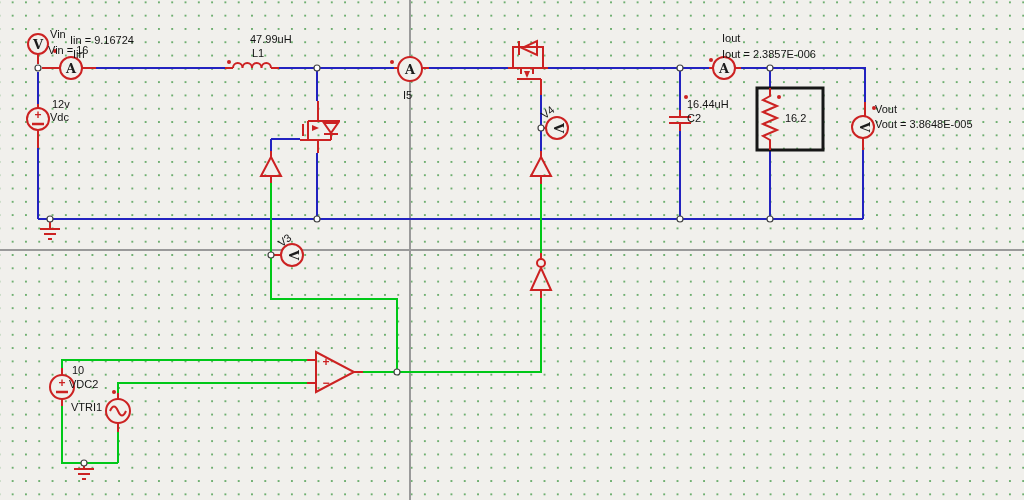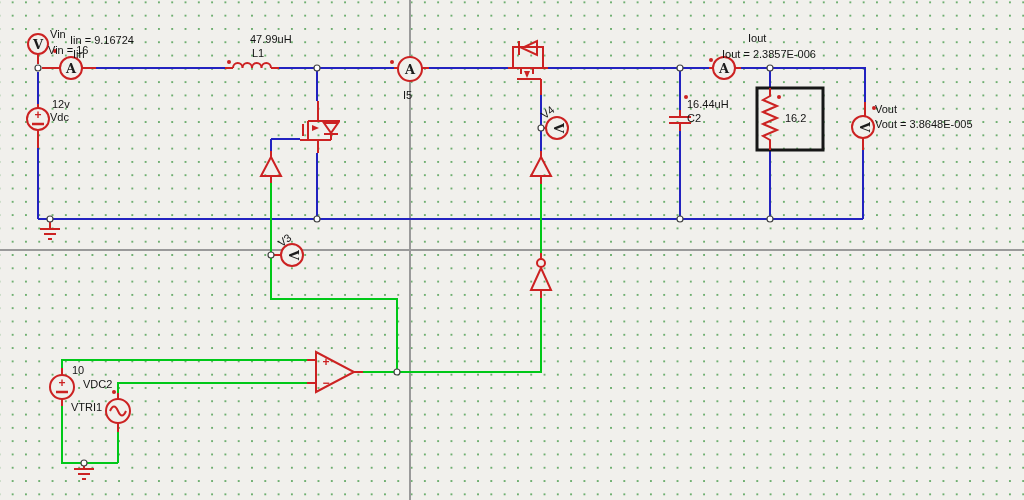--- a/index.html
+++ b/index.html
@@ -249,28 +249,28 @@
   <div class="lbl" style="left:50px;top:112px;">Vdc</div>
 
   <div class="lbl" style="left:250px;top:34px;text-align:center;">47.99uH</div>
   <div class="lbl" style="left:252px;top:48px;">L1</div>
 
   <div class="lbl" style="left:403px;top:46px;margin-top:44px;">I5</div>
 
   <div class="lbl rot" style="left:283px;top:238px;">V3</div>
   <div class="lbl rot" style="left:546px;top:110px;">V4</div>
 
-  <div class="lbl" style="left:748px;top:33px;">Iout</div>
+  <div class="lbl" style="left:722px;top:33px;">Iout</div>
   <div class="lbl val" style="left:722px;top:49px;">Iout = 2.3857E-006</div>
 
   <div class="lbl" style="left:687px;top:99px;">16.44uH</div>
   <div class="lbl" style="left:687px;top:113px;">C2</div>
 
   <div class="lbl" style="left:785px;top:113px;text-align:center;">16.2</div>
 
   <div class="lbl" style="left:875px;top:104px;">Vout</div>
   <div class="lbl val" style="left:875px;top:119px;">Vout = 3.8648E-005</div>
 
   <div class="lbl" style="left:72px;top:365px;">10</div>
-  <div class="lbl" style="left:83px;top:379px;">VDC2</div>
+  <div class="lbl" style="left:69px;top:379px;">VDC2</div>
   <div class="lbl" style="left:71px;top:402px;text-align:center;">VTRI1</div>
 
 </div>
 
 </body></html>

